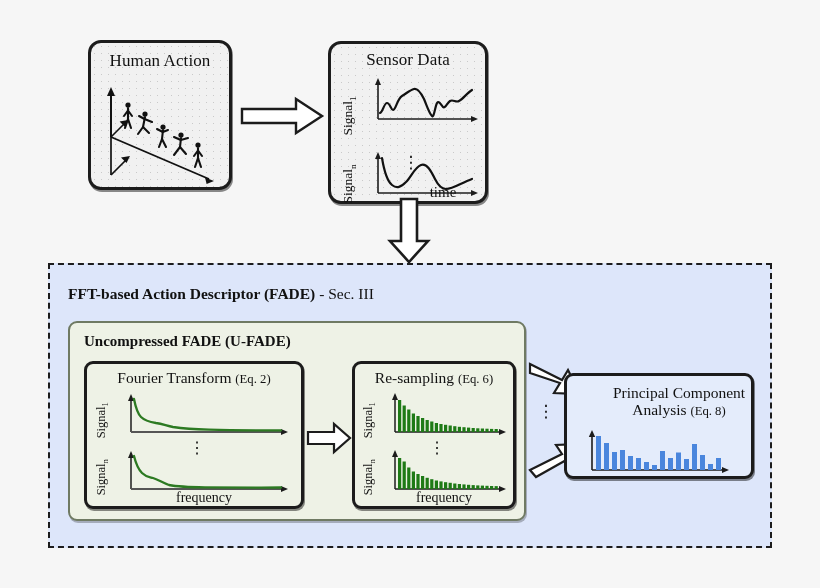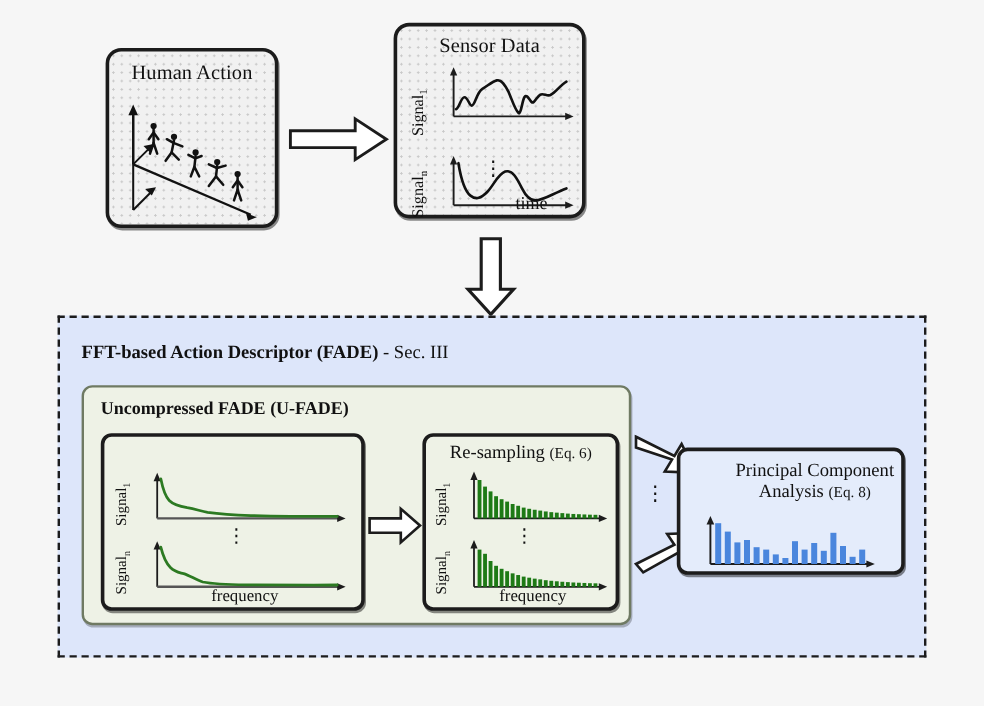--- a/index.html
+++ b/index.html
@@ -211,21 +211,21 @@
         <path d="M101,75.5 L97,81 M101,75.5 L105,81"></path>
         <path d="M101,83 L98,92 M101,83 L104,92"></path>
       </g>
     </svg>
   </div>
 
   <svg class="abs" style="left:240px;top:95px;" width="86" height="42" viewBox="0 0 86 42">
     <path d="M2,14 L56,14 L56,4 L82,21 L56,38 L56,28 L2,28 Z" fill="#ffffff" stroke="#1c1c1c" stroke-width="2.4" stroke-linejoin="miter"></path>
   </svg>
 
-  <div class="card dots" id="sensor-data-box" style="left:328px;top:19px;width:160px;height:163px;">
+  <div class="card dots" id="sensor-data-box" style="left:328px;top:41px;width:160px;height:163px;">
     <div class="card-title" style="top:6px;font-size:17px;">Sensor Data</div>
 
     <div class="vlabel" style="left:-11px;top:63px;width:58px;font-size:13.5px;">
       <span>Signal</span><sub>1</sub>
     </div>
     <svg class="abs" style="left:42px;top:33px;" width="110" height="50" viewBox="0 0 110 50">
       <path d="M5,4 L5,42" stroke="#1c1c1c" stroke-width="1.6"></path>
       <path d="M5,1 l-3,7 l6,0 z" fill="#1c1c1c"></path>
       <path d="M5,42 L101,42" stroke="#1c1c1c" stroke-width="1.6"></path>
       <path d="M105,42 l-7,-3 l0,6 z" fill="#1c1c1c"></path>
@@ -260,20 +260,24 @@
   <div id="fade-container" style="left:48px;top:263px;width:724px;height:285px;padding-left:20px;">
 
     <div id="fade-title" style="left:18px;top:20px;">
       <span class="b">FFT-based Action Descriptor (FADE)</span><span class="n"> - Sec. III</span>
     </div>
 
     <div id="ufade-box" style="left:18px;top:56px;width:458px;height:200px;">
       <div id="ufade-title" style="left:14px;top:10px;text-align:right;">Uncompressed FADE (U-FADE)</div>
 
       <div class="proc" id="fourier-box" style="left:14px;top:38px;width:220px;height:148px;">
+        <div class="proc-title" style="top:5px;font-size:15.5px;">
+          <span>Fourier Transform</span>
+          <span class="eq">(Eq. 2)</span>
+        </div>
 
         <div class="vlabel" style="left:-12px;top:48px;width:54px;font-size:12.5px;">
           <span>Signal</span><sub>1</sub>
         </div>
         <svg class="abs" style="left:38px;top:28px;" width="172" height="48" viewBox="0 0 172 48">
           <path d="M6,6 L6,40" stroke="#1c1c1c" stroke-width="1.5"></path>
           <path d="M6,2 l-3,7 l6,0 z" fill="#1c1c1c"></path>
           <path d="M6,40 L158,40" stroke="#555" stroke-width="2"></path>
           <path d="M163,40 l-7,-3 l0,6 z" fill="#1c1c1c"></path>
           <path d="M9,7 C11,17 13,22 16,25 C20,29 25,30 31,31

